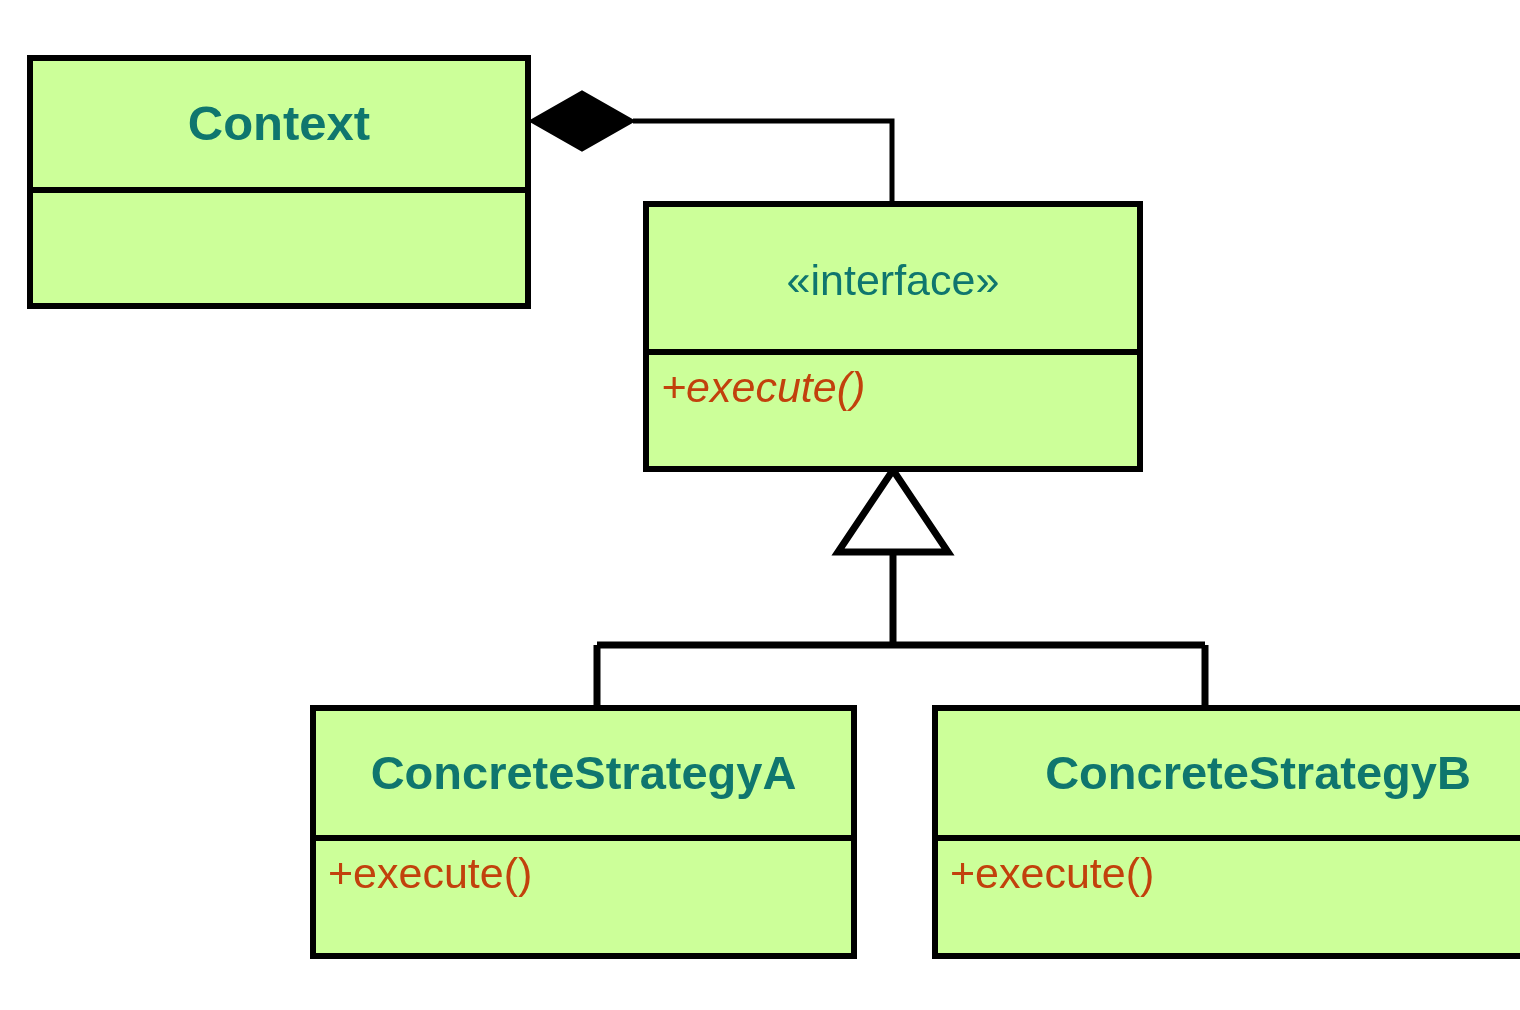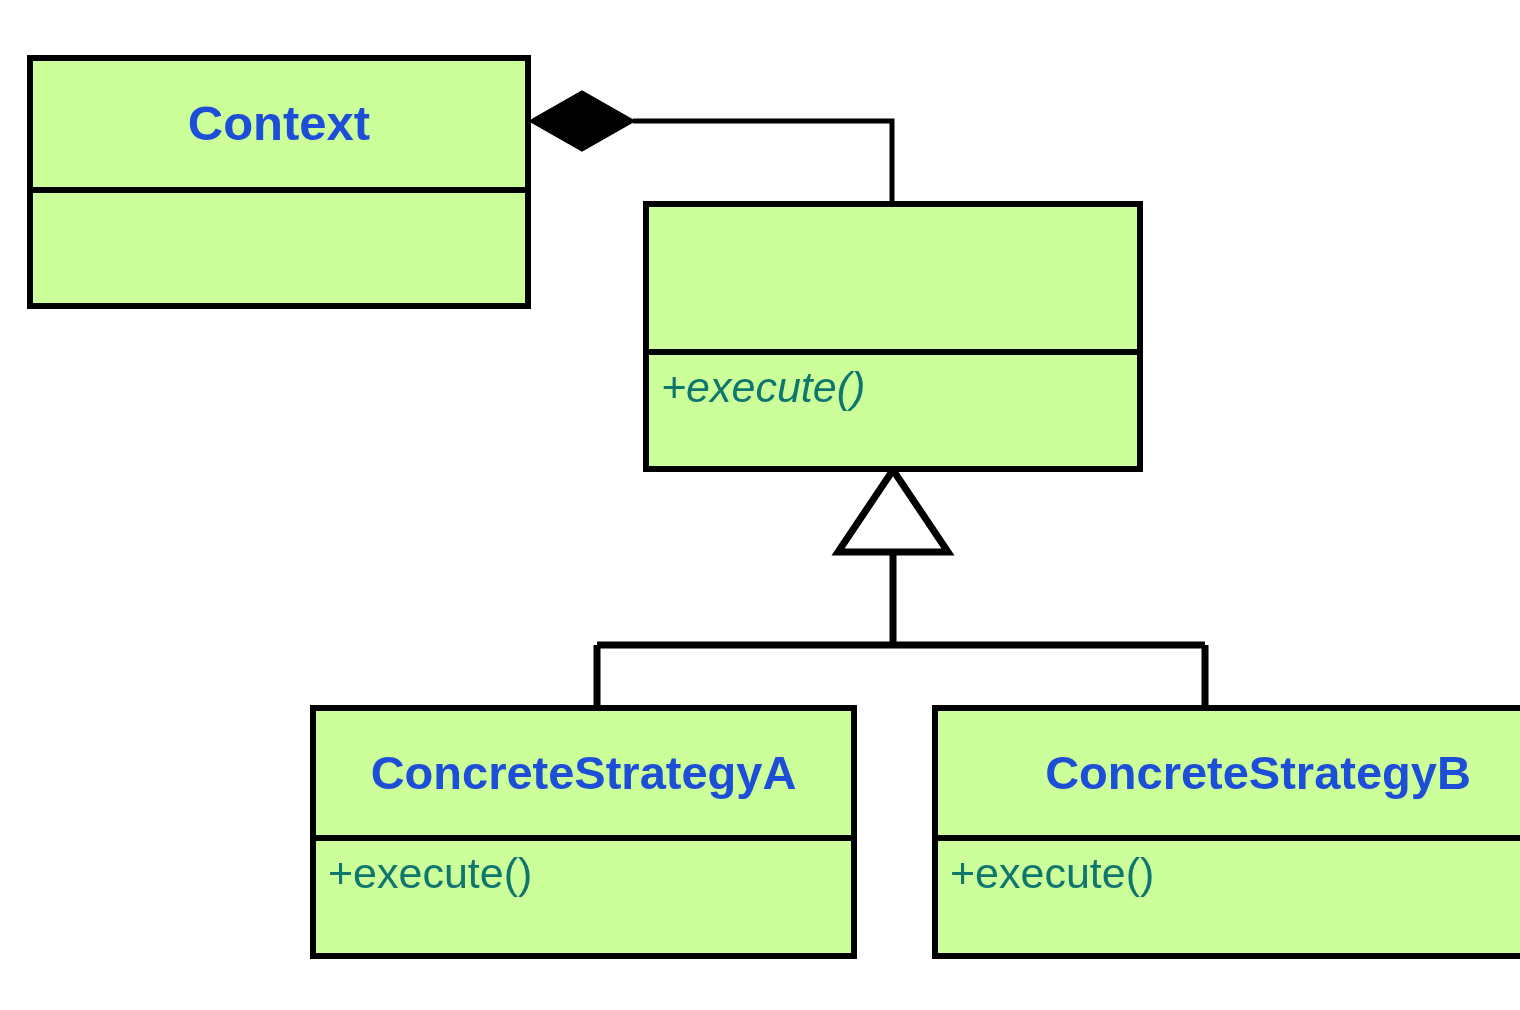--- a/index.html
+++ b/index.html
@@ -28,34 +28,34 @@
     flex-direction: column;
     z-index: 5;
   }
   .uml-header {
     box-sizing: border-box;
     display: flex;
     flex-direction: column;
     align-items: center;
     justify-content: center;
     text-align: center;
-    color: #1d4ed8;
+    color: #0f766e;
     line-height: 1.08;
     overflow: hidden;
   }
   .uml-divider {
     height: 6px;
     background: #000000;
     flex: 0 0 auto;
   }
   .uml-body {
     box-sizing: border-box;
     flex: 1 1 auto;
     padding: 10px 0 0 12px;
-    color: #0f766e;
+    color: #c2410c;
     overflow: hidden;
   }
   .stereotype {
     font-weight: normal;
     font-style: normal;
     display: block;
   }
   .classname {
     font-weight: bold;
     display: block;
@@ -118,20 +118,21 @@
   <div class="uml-class" id="box-context">
     <div class="uml-header">
       <span class="classname">Context</span>
     </div>
     <div class="uml-divider"></div>
     <div class="uml-body"></div>
   </div>
 
   <div class="uml-class" id="box-strategy">
     <div class="uml-header">
+      <span class="stereotype">«interface»</span>
     </div>
     <div class="uml-divider"></div>
     <div class="uml-body">
       <span class="member italic">+execute()</span>
     </div>
   </div>
 
   <div class="uml-class" id="box-csa">
     <div class="uml-header">
       <span class="classname">ConcreteStrategyA</span>

